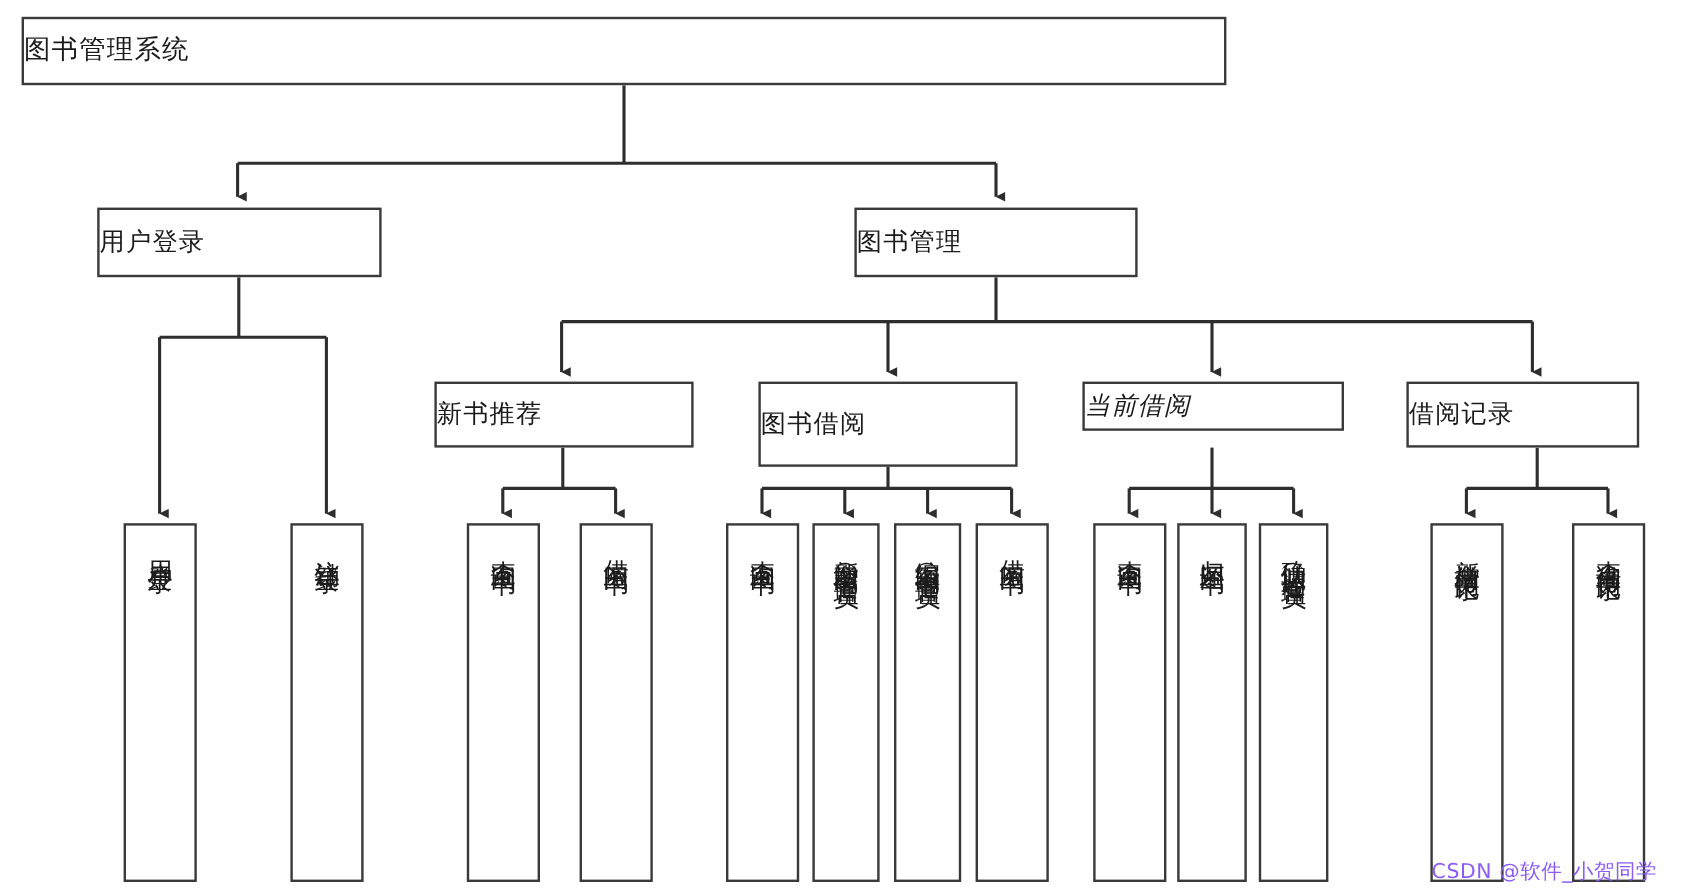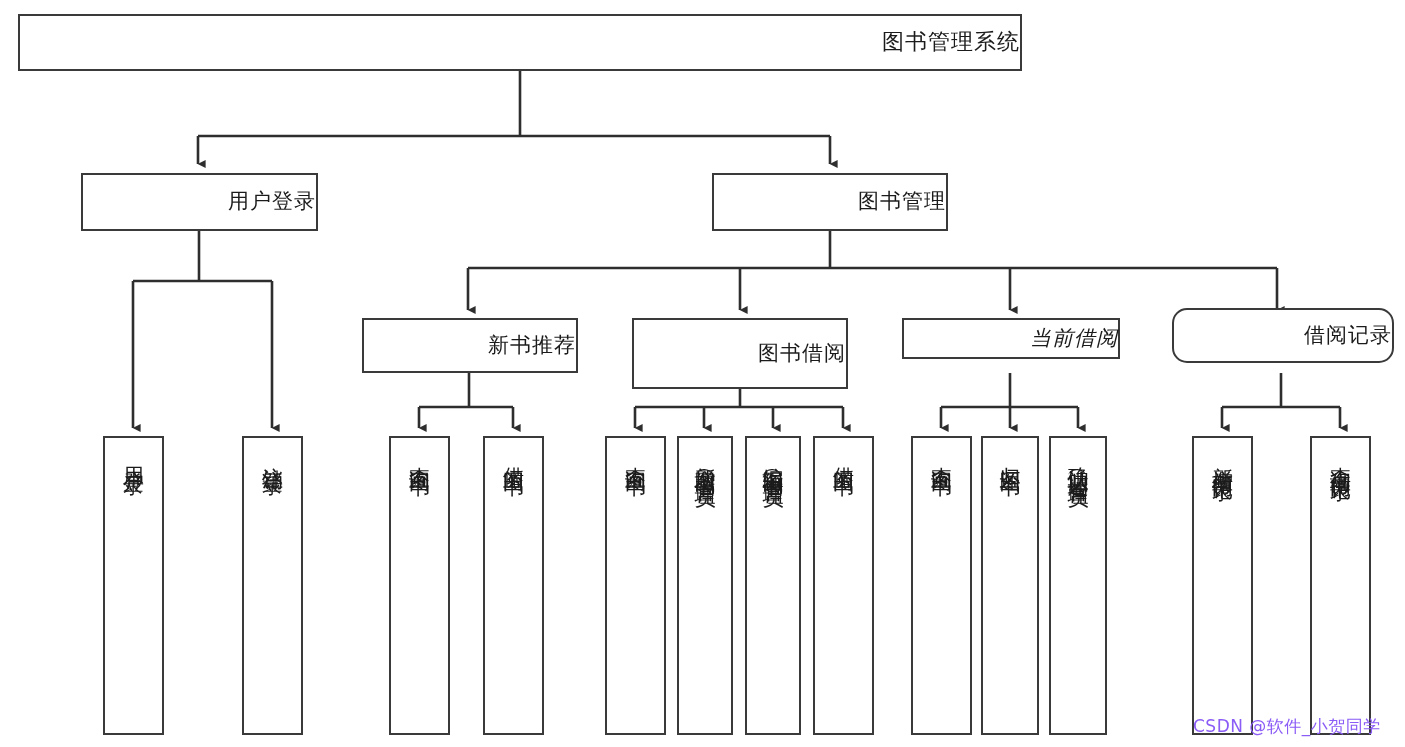--- a/index.html
+++ b/index.html
@@ -26,21 +26,21 @@
     height: 747px;
     pointer-events: none;
   }
   .node {
     position: absolute;
     box-sizing: border-box;
     background: #ffffff;
     border: 2px solid #3a3a3a;
     display: flex;
     align-items: center;
-    justify-content: flex-end;
+    justify-content: flex-start;
     color: #1b1b1b;
     z-index: 2;
   }
   .node-label {
     display: block;
     text-align: center;
     line-height: 1.22;
     white-space: pre-line;
   }
   
@@ -150,21 +150,21 @@
   </div>
 
   <div class="node horiz" style="left:632px; top:318px; width:216px; height:71px;">
     <span class="node-label">图书借阅</span>
   </div>
 
   <div class="node horiz" style="left:902px; top:318px; width:218px; height:41px;font-style:italic;">
     <span class="node-label">当前借阅</span>
   </div>
 
-  <div class="node horiz" style="left:1172px; top:308px; width:222px; height:55px;border-radius:15px;">
+  <div class="node horiz" style="left:1172px; top:318px; width:194px; height:55px;">
     <span class="node-label">借阅记录</span>
   </div>
 
   <div class="node vert" style="left:103px; top:436px; width:61px; height:299px;">
     <span class="node-label">用户登录</span>
   </div>
 
   <div class="node vert" style="left:242px; top:436px; width:61px; height:299px;">
     <span class="node-label">注销登录</span>
   </div>

